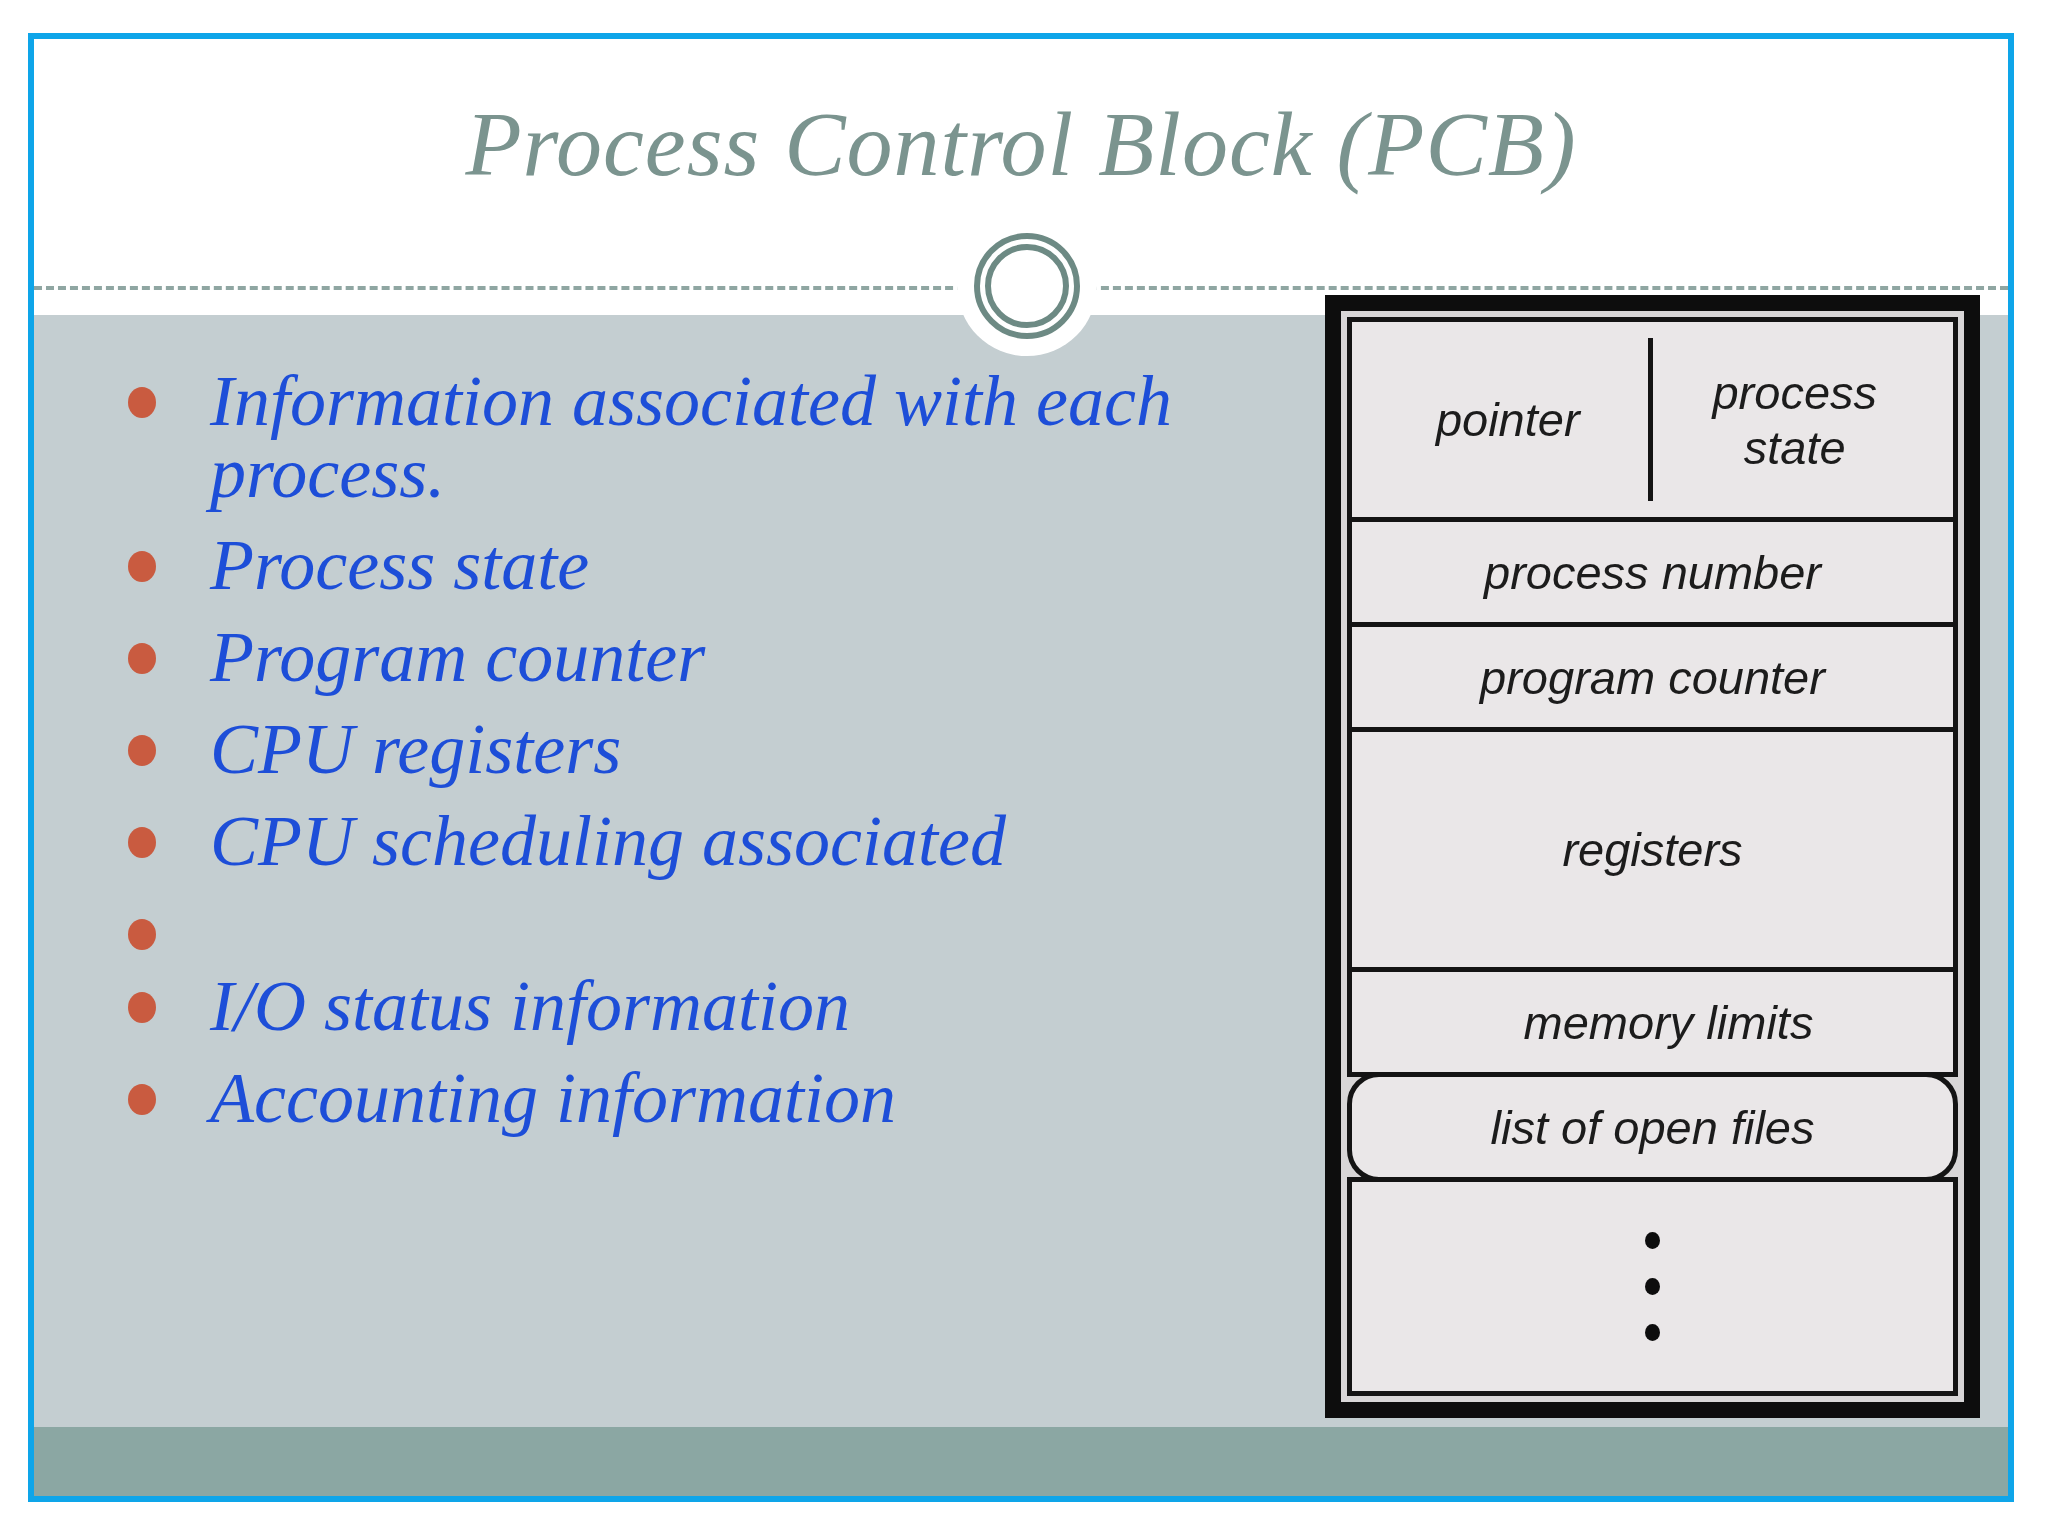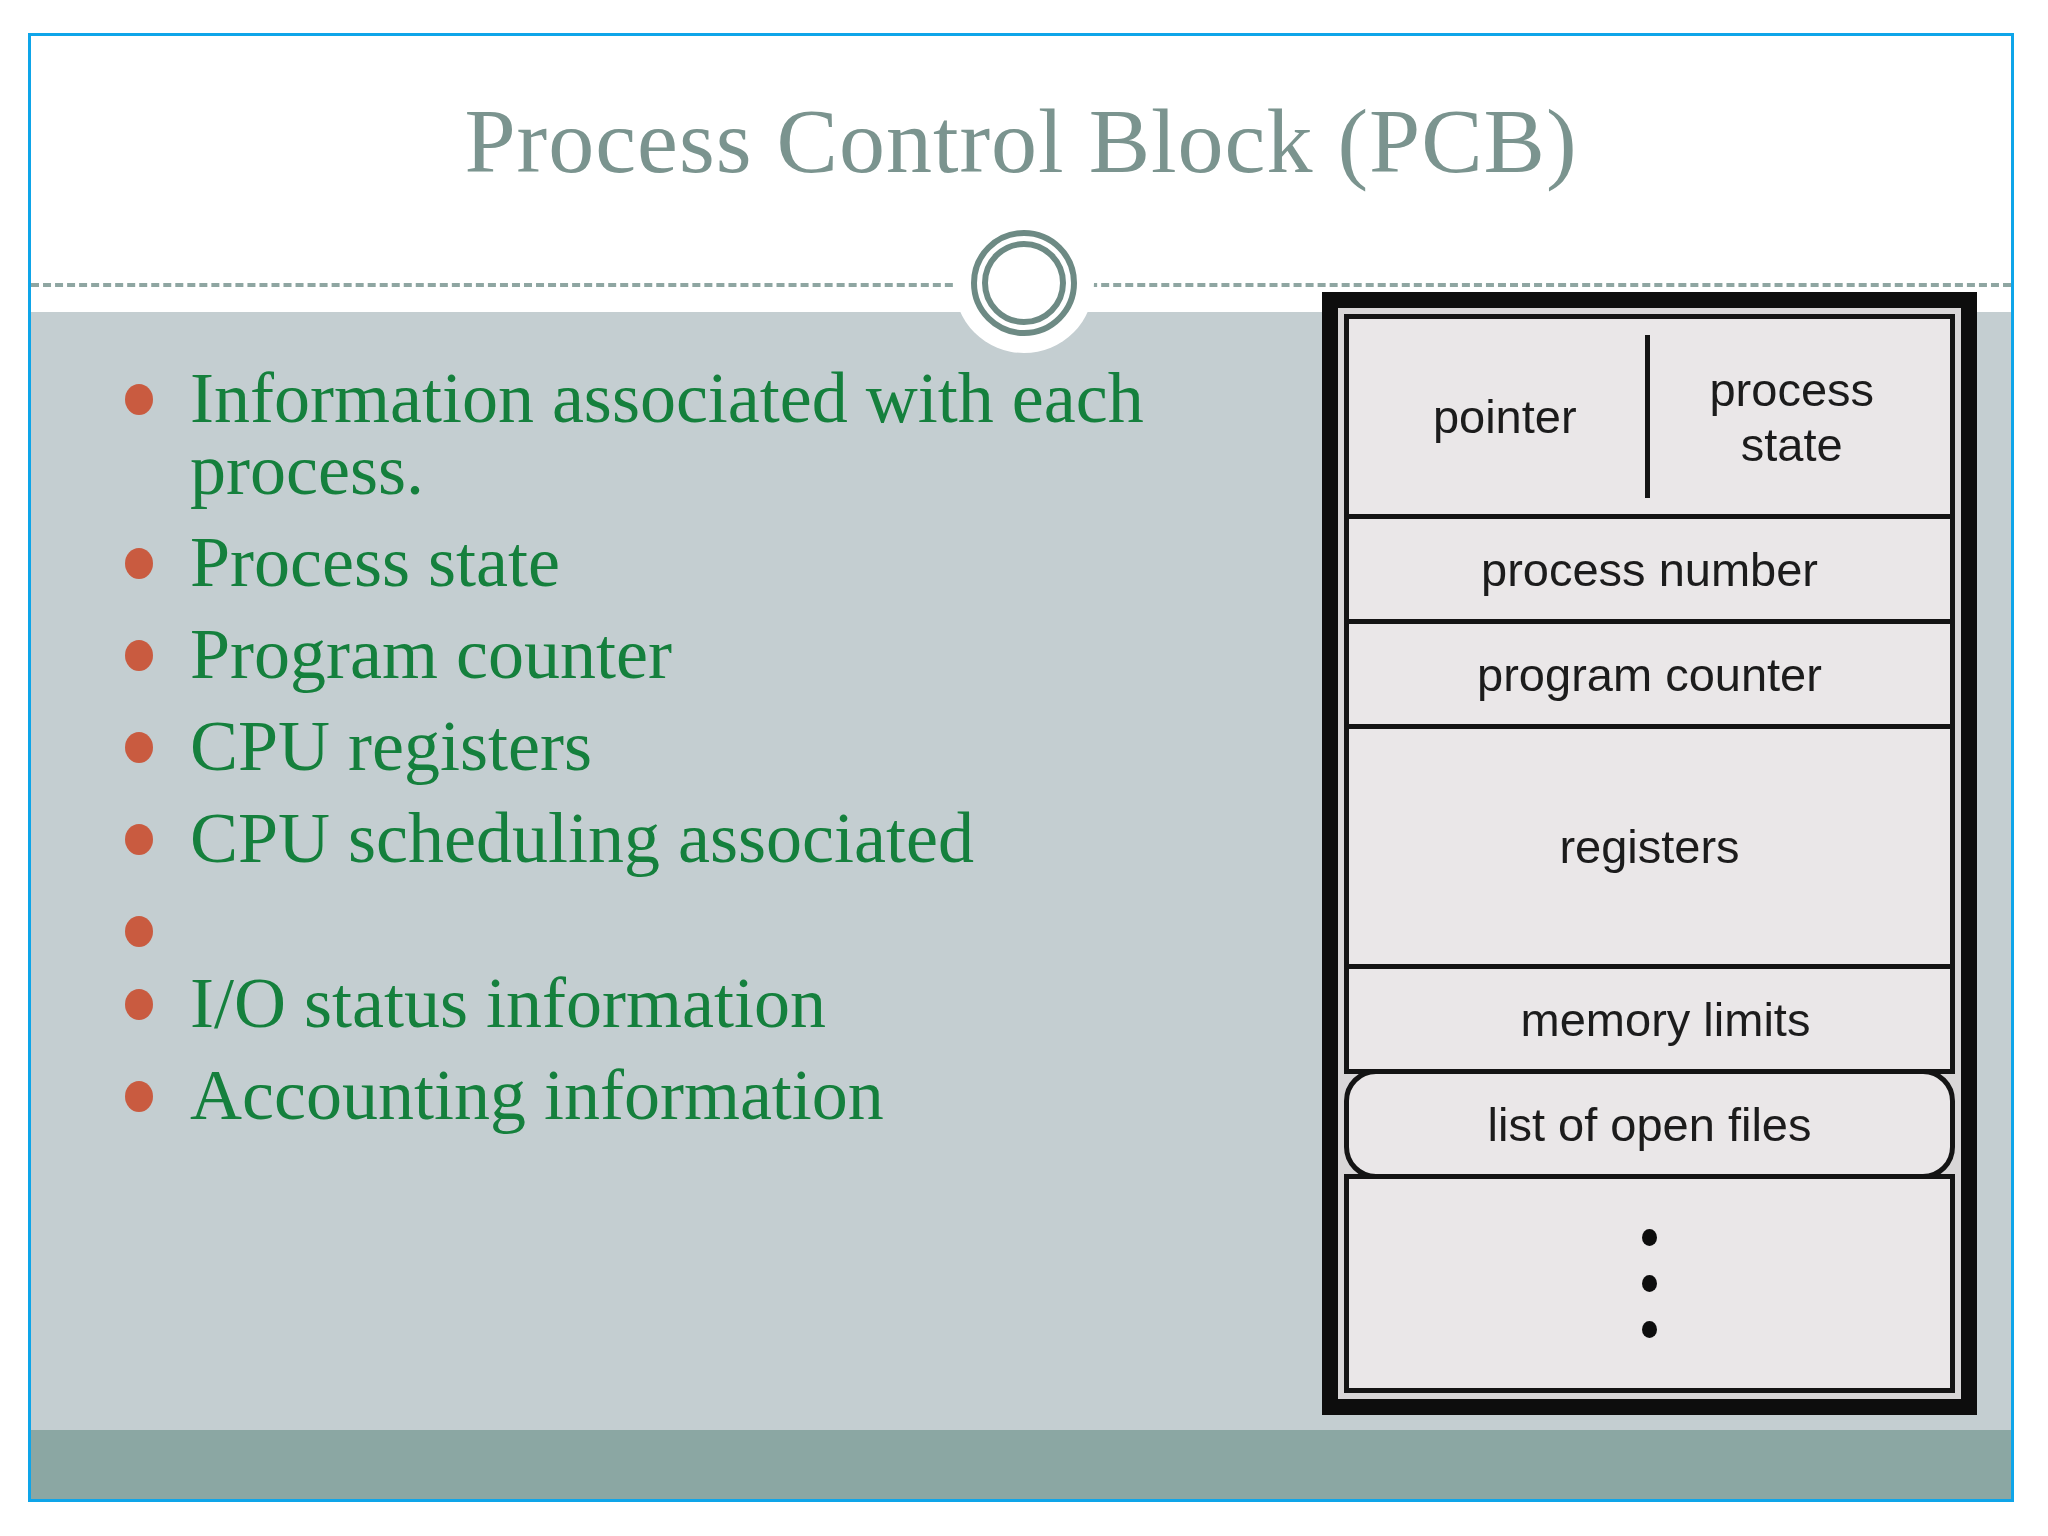--- a/index.html
+++ b/index.html
@@ -1,20 +1,20 @@
 <!DOCTYPE html>
 <html><head>
 <meta charset="utf-8">
 <style>
   * { margin:0; padding:0; box-sizing:border-box; }
   html,body { width:2048px; height:1536px; background:#ffffff; overflow:hidden;
               font-family:"Liberation Serif", serif; }
 
   .slide { position:absolute; left:28px; top:33px; width:1986px; height:1469px;
-           border:3px solid #0ea5e9; background:#ffffff; }
+           border:6px solid #0ea5e9; background:#ffffff;font-style:italic; }
 
   
   .title-band { position:absolute; left:0; top:0; width:100%; height:249px; background:#ffffff; }
   .page-title { margin-top:52px; text-align:center; font-size:92px; font-weight:400;
                 color:#7b948f; letter-spacing:1px; }
 
   
   .dashed-line { position:absolute; left:0; top:247px; width:100%; height:0;
                  border-top:4px dashed #8fa6a2; }
   .orn-disc  { position:absolute; left:923px; top:177px; width:140px; height:140px;
@@ -28,21 +28,21 @@
   .content-area { position:absolute; left:0; top:276px; width:100%; height:1118px;
                   background:#c4ced1; }
   .footer-bar   { position:absolute; left:0; bottom:0; width:100%; height:69px;
                   background:#8ba7a3; }
 
   
   .bullet-list { position:absolute; left:94px; top:326px; width:1230px; list-style:none; }
   .bullet-item { display:flex; align-items:flex-start; margin-bottom:20px; }
   .bullet-dot  { flex:0 0 28px; width:28px; height:31px; border-radius:50%;
                  background:#c95b40; margin-right:37px; margin-top:22px; }
-  .bullet-text { font-size:72px; line-height:72px; color:#15803d; }
+  .bullet-text { font-size:72px; line-height:72px; color:#1d4ed8;margin-left:17px; }
 
   
   .pcb { position:absolute; left:1291px; top:256px; width:655px; height:1123px;
          border:16px solid #0d0d0d; background:#d8d6d7; padding:6px; }
   .pcb-grid { width:100%; height:100%; display:flex; flex-direction:column;
               font-family:"Liberation Sans", sans-serif; }
   .pcb-row  { background:#eae7e8; border:5px solid #141414; margin-top:-5px;
               display:flex; align-items:center; justify-content:center;
               font-size:47px; color:#1c1c1c; text-align:center; }
   .pcb-row:first-child { margin-top:0; }

